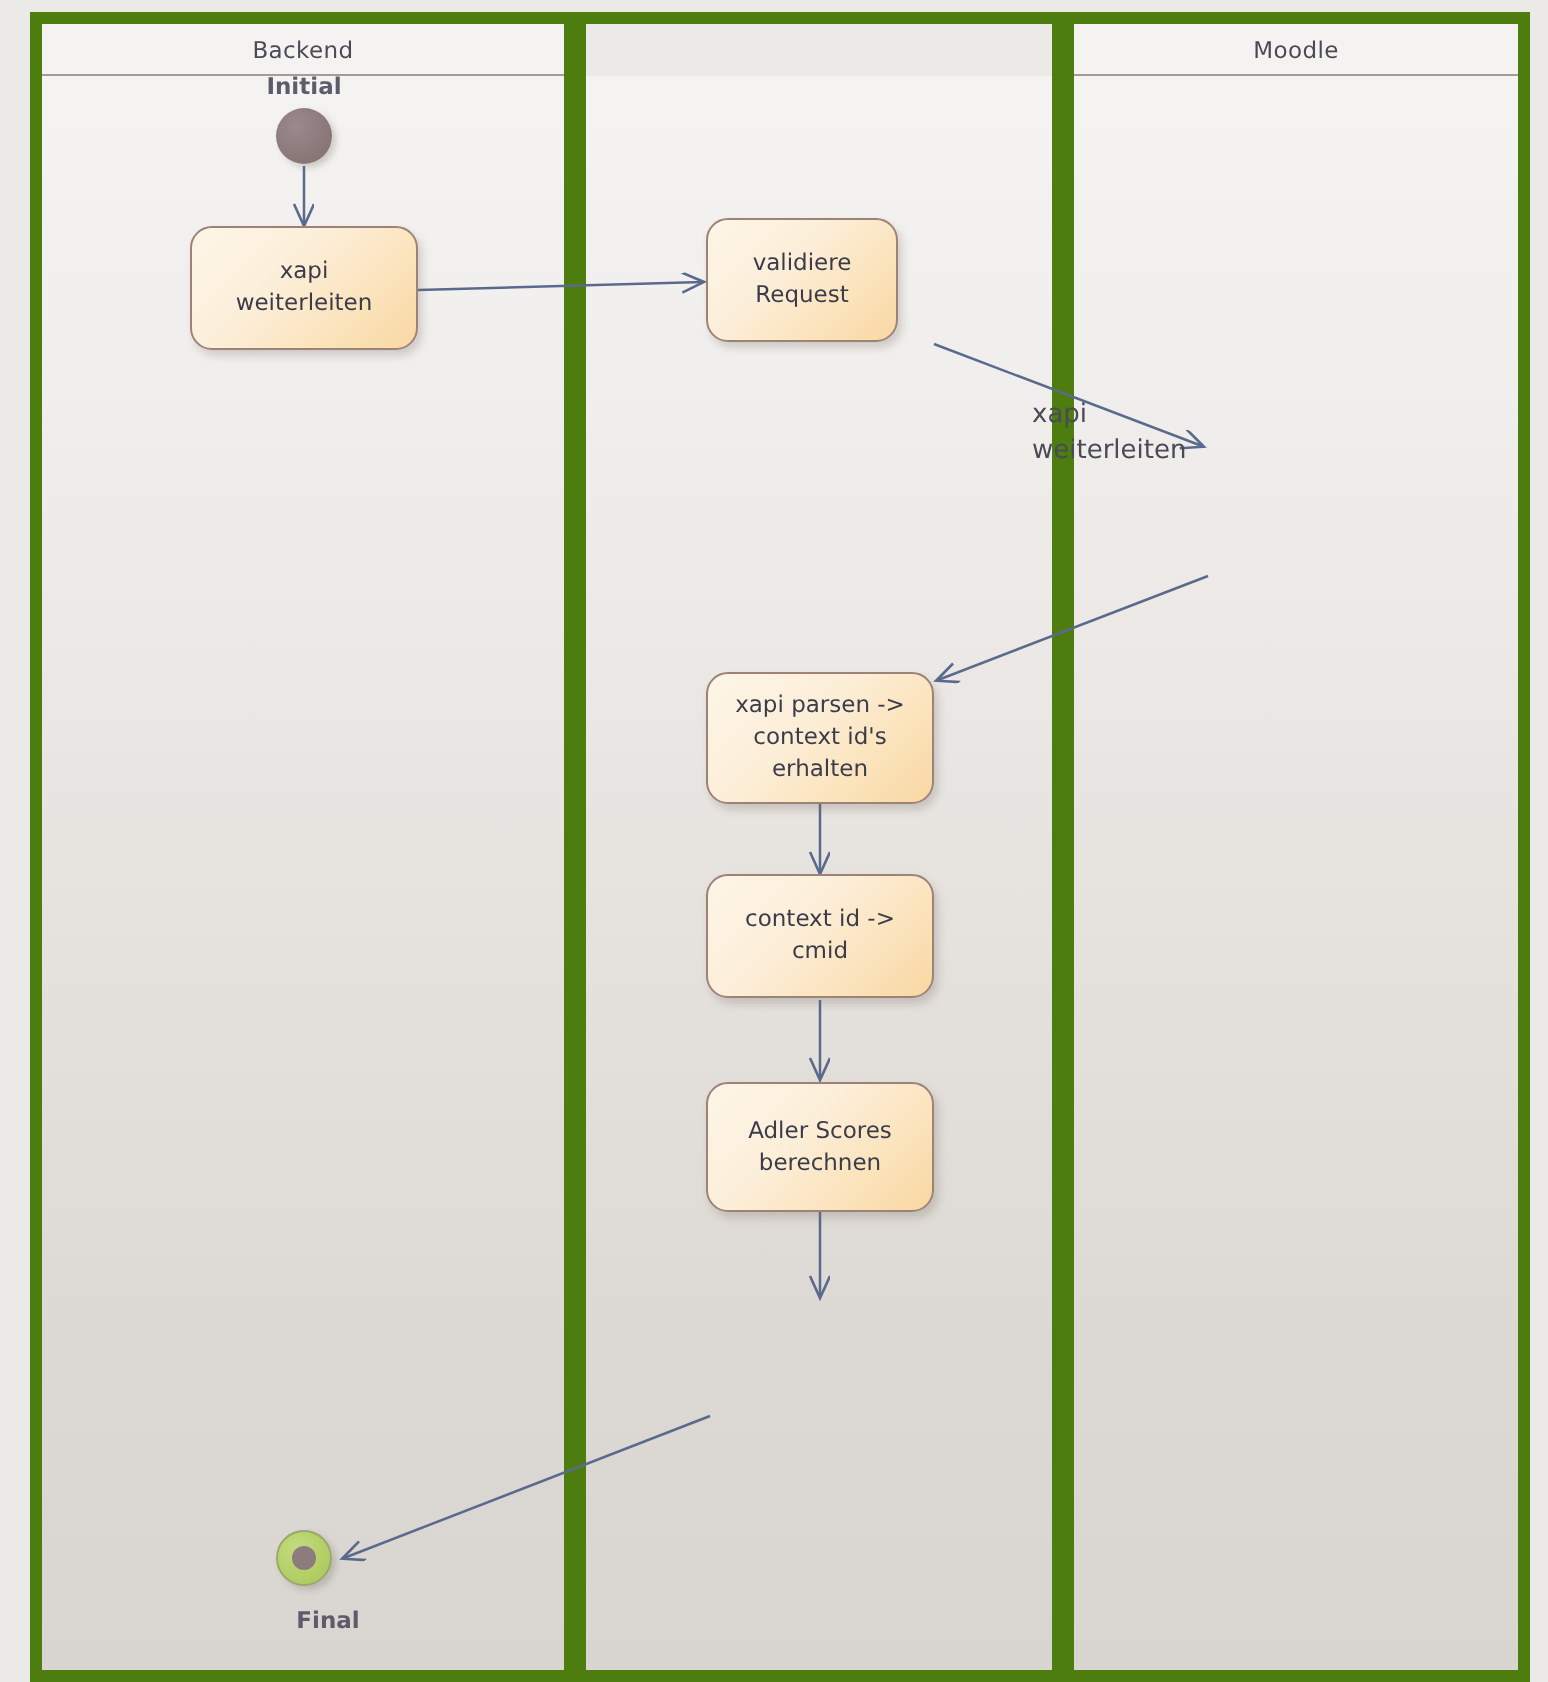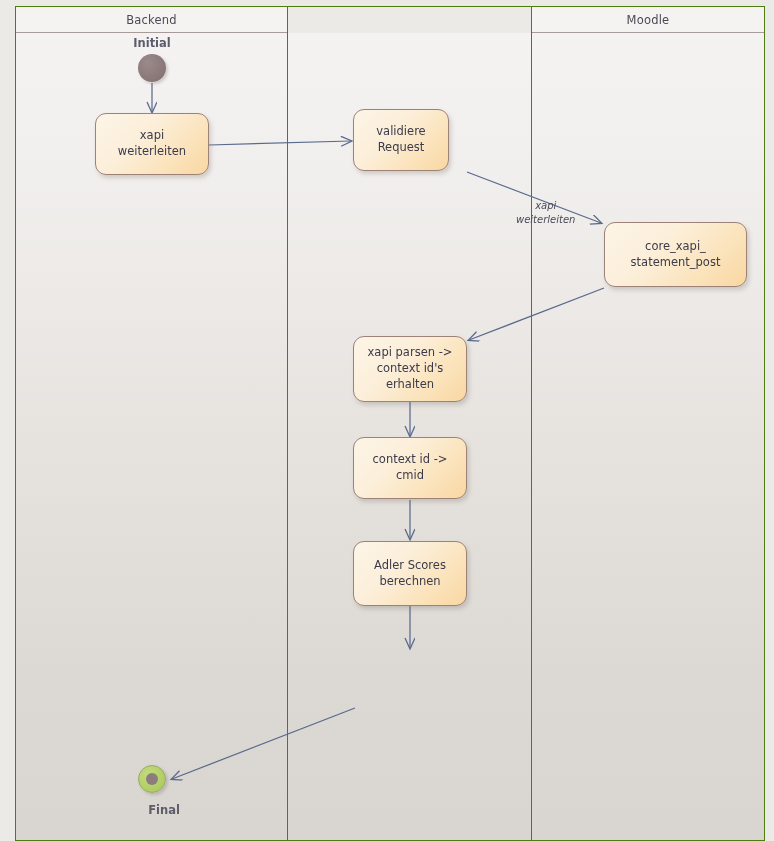--- a/index.html
+++ b/index.html
@@ -29,21 +29,21 @@
     width: 750px;
     height: 835px;
     box-sizing: border-box;
   }
 
   .lane {
     position: absolute;
     top: 0;
     height: 100%;
     box-sizing: border-box;
-    border: 1px solid #4d7c0f;
+    border: 6px solid #4d7c0f;
   }
   .lane-head {
     position: absolute;
     top: 0;
     left: 0;
     right: 0;
     height: 26px;
     box-sizing: border-box;
     border-bottom: 1px solid #a79a99;
     background: #f5f3f2;
@@ -127,26 +127,25 @@
     position: absolute;
     font-size: 11.5px;
     color: #5c5c6b;
     text-align: center;
     white-space: nowrap;
     font-weight: bold;
   }
 
   .edge-label {
     position: absolute;
-    font-size: 10px;
+    font-size: 13px;
     color: #4a4a58;
     line-height: 1.38;
     white-space: pre-line;
-    text-align: center;
-    font-style: italic;
+    text-align: left;
   }
 </style>
 </head>
 <body>
 
 <div id="canvas">
 
   <div class="lane-frame">
 
     <div class="lane" style="left:0px; width:273px;">
@@ -191,24 +190,20 @@
   <div class="initial-node" style="left:138px; top:54px;"></div>
 
   <div class="node" style="left:95px;  top:113px; width:114px; height:62px;">
     <span class="node-label">xapi weiterleiten</span>
   </div>
 
   <div class="node" style="left:353px; top:109px; width:96px; height:62px;">
     <span class="node-label">validiere Request</span>
   </div>
 
-  <div class="node" style="left:604px; top:222px; width:143px; height:65px;">
-    <span class="node-label">core_xapi_
-statement_post</span>
-  </div>
 
   <div class="node" style="left:353px; top:336px; width:114px; height:66px;">
     <span class="node-label">xapi parsen -&gt;
 context id's
 erhalten</span>
   </div>
 
   <div class="node" style="left:353px; top:541px; width:114px; height:65px;">
     <span class="node-label">Adler Scores
 berechnen</span>

